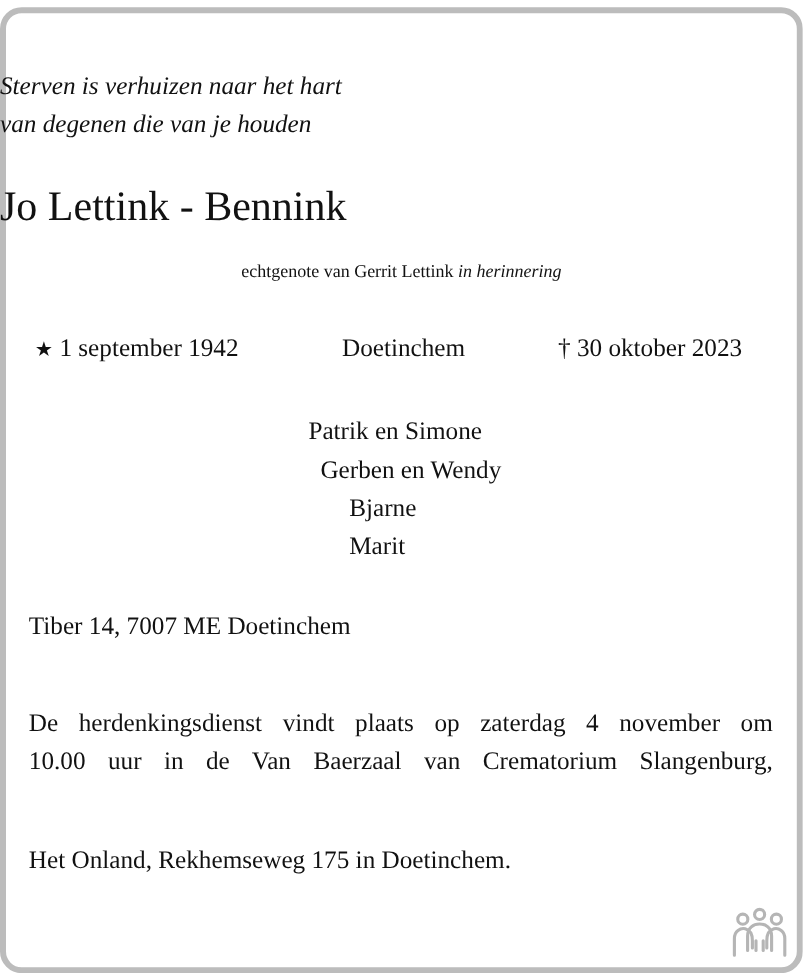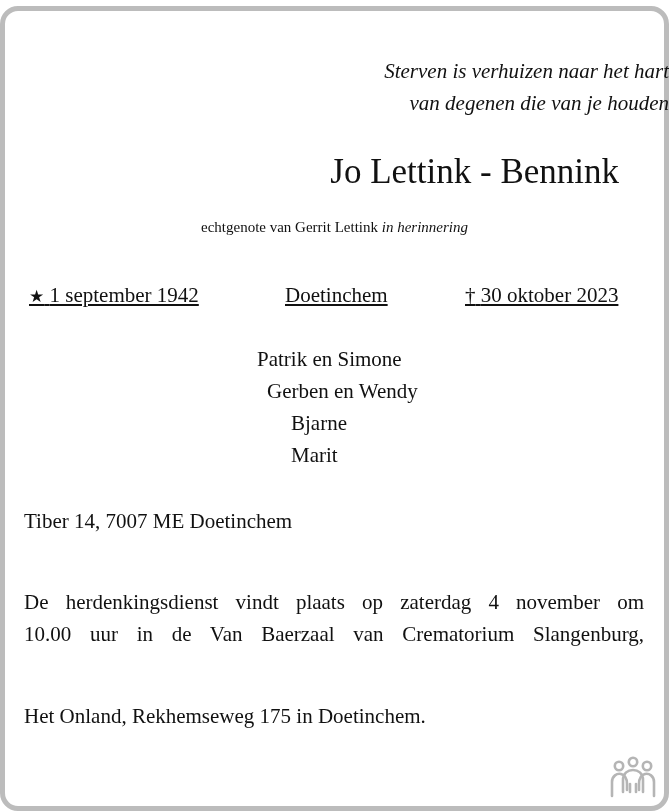--- a/index.html
+++ b/index.html
@@ -26,47 +26,46 @@
       border-radius: 18px;
       background: #ffffff;
     }
     .abs {
       position: absolute;
       white-space: nowrap;
     }
     .motto {
       left: 0;
       width: 669px;
-      text-align: right;
+      text-align: left;
       font-style: italic;
       font-size: 21px;
       line-height: 32px;
     }
     .name {
       left: 0;
       width: 619px;
-      text-align: right;
+      text-align: left;
       font-size: 35px;
       top: 150px;
       line-height: 44px;
     }
     .subtitle {
       left: 0;
       width: 669px;
       text-align: center;
       font-size: 15px;
       top: 212px;
       line-height: 30px;
     }
     .subtitle i { font-style: italic; }
     .dates {
       top: 279px;
       font-size: 21px;
-      line-height: 32px;
-      text-decoration: underline;
+      line-height: 22px;
     }
     .family {
       font-size: 21px;
       line-height: 32px;
     }
     .para {
       left: 24px;
       width: 620px;
       font-size: 21px;
       line-height: 32px;

